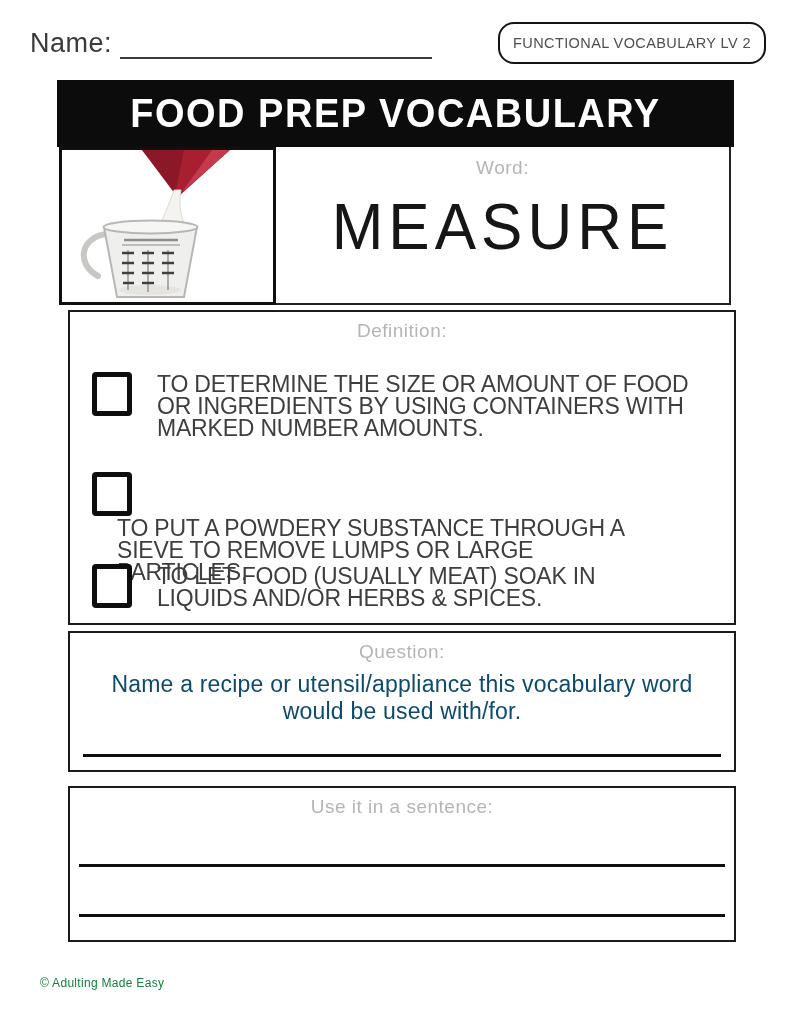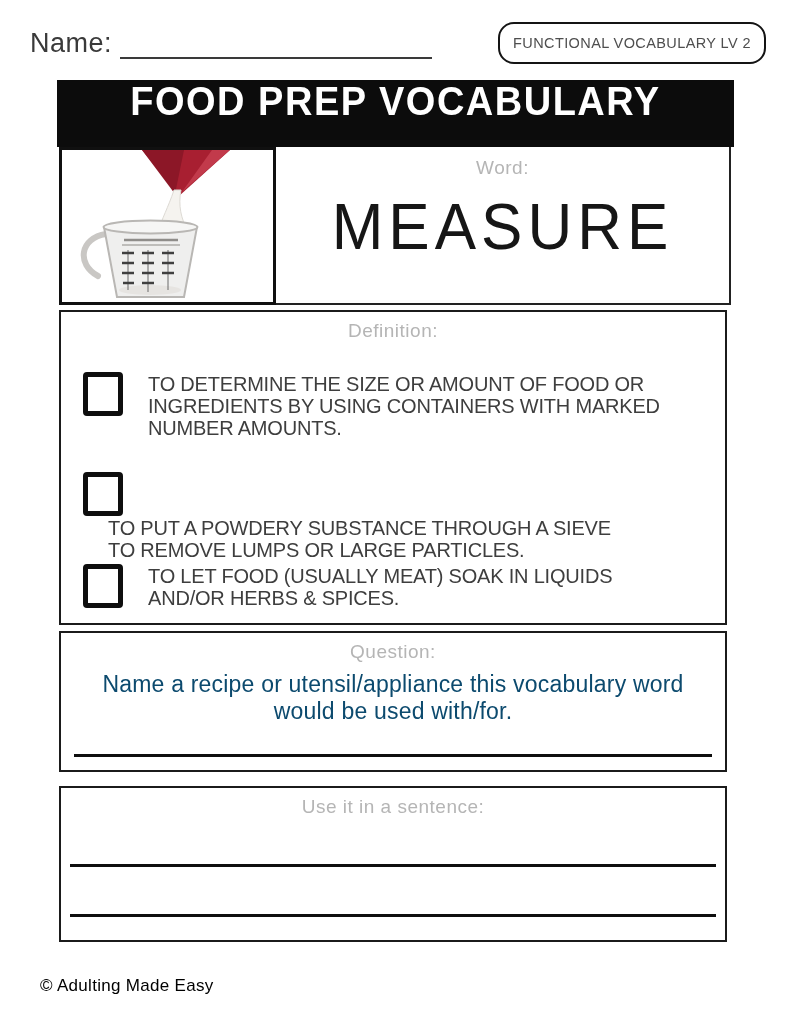--- a/index.html
+++ b/index.html
@@ -45,21 +45,21 @@
     background: #ffffff;
   }
 
   
   .title-bar {
     position: absolute;
     top: 80px; left: 57px;
     width: 677px; height: 67px;
     background: #0c0c0c;
     display: flex;
-    align-items: flex-start;
+    align-items: center;
     justify-content: center;
   }
   .title-bar .title {
     color: #ffffff;
     font-size: 38px;
     font-weight: 800;
     letter-spacing: 1.5px;
     transform: scaleY(1.05);
   }
 
@@ -96,21 +96,21 @@
     font-size: 62px;
     font-weight: 400;
     color: #161616;
     letter-spacing: 5px;
     transform: scaleY(1.04);
   }
 
   
   .box {
     position: absolute;
-    left: 59px;
+    left: 68px;
     width: 668px;
     border: 2px solid #1b1b1b;
     background: #ffffff;
   }
   .box .field-label {
     display: block;
     text-align: center;
     margin-top: 8px;
   }
 
@@ -130,21 +130,21 @@
     border: 5px solid #0e0e0e;
     border-radius: 4px;
     background: #ffffff;
     flex: 0 0 auto;
     cursor: pointer;
   }
   .option-text {
     margin-left: 25px;
     margin-top: 1px;
     width: 532px;
-    font-size: 20px;
+    font-size: 23px;
     line-height: 22px;
     color: #3e3e3e;
     letter-spacing: -0.2px;
   }
 
   
   .question-box { top: 631px; height: 141px; }
   .question-text {
     margin: 8px auto 18px;
     width: 630px;
@@ -168,22 +168,22 @@
     left: 9px; right: 9px;
     border-bottom: 3px solid #0e0e0e;
   }
   .sentence-line.l1 { top: 76px; }
   .sentence-line.l2 { top: 126px; }
 
   
   .footer {
     position: absolute;
     top: 976px; left: 40px;
-    font-size: 17px;
-    color: #000000;
+    font-size: 12px;
+    color: #15803d;
     letter-spacing: 0.3px;
   }
 </style>
 </head>
 <body>
 
 <div class="name-row">
   <span class="name-label">Name:</span>
   <span class="name-line"></span>
 </div>

